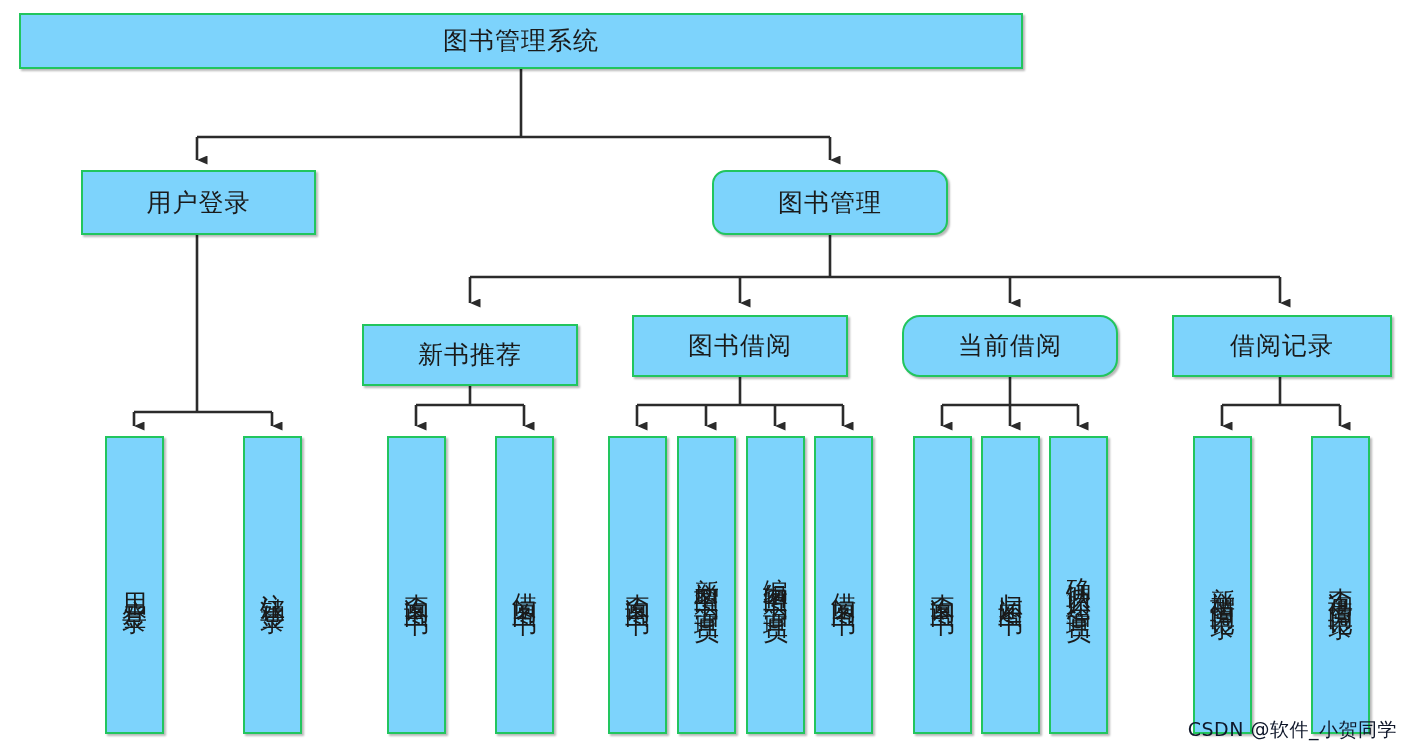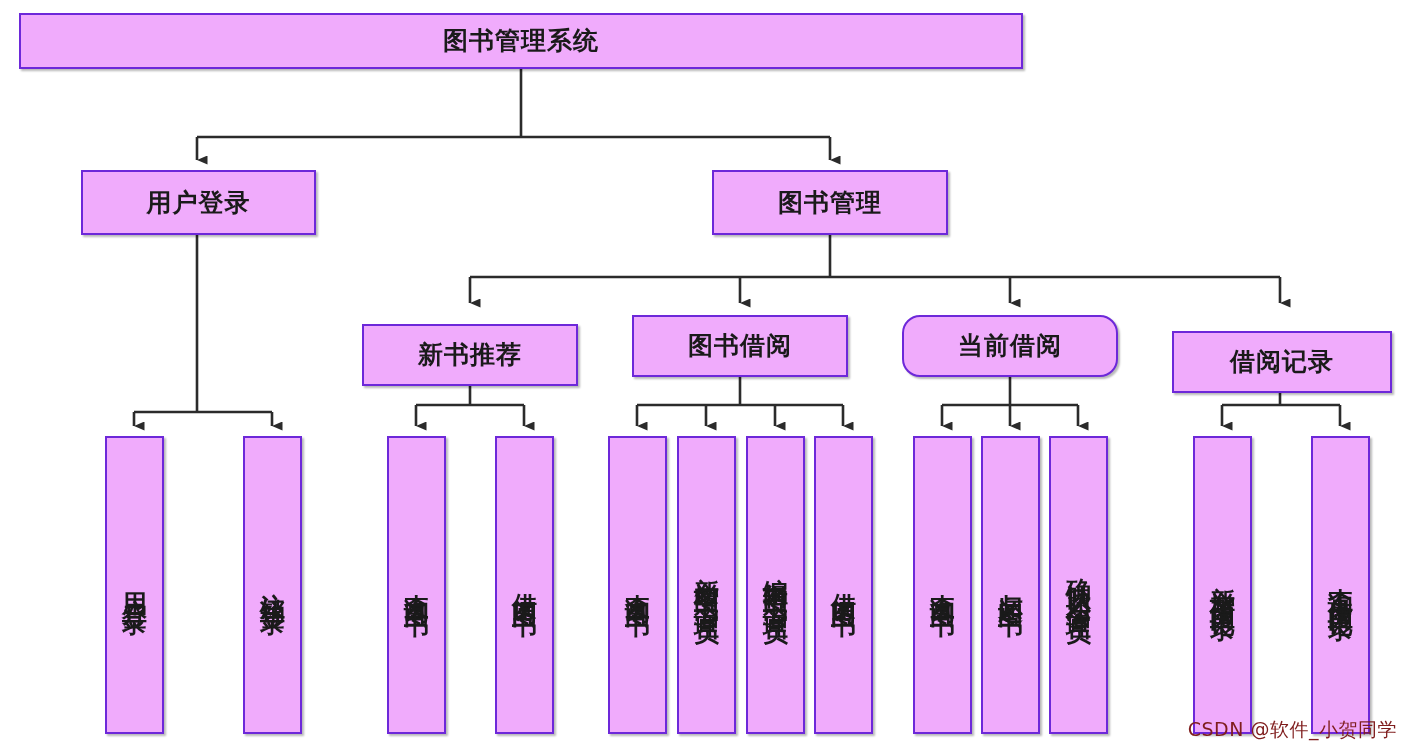--- a/index.html
+++ b/index.html
@@ -6,28 +6,27 @@
   body{
     font-family:"DejaVu Sans","Liberation Sans",sans-serif;
     width:1405px;height:747px;overflow:hidden;
   }
   #stage{position:relative;width:1405px;height:747px;background:#fff;}
   svg#wires{position:absolute;left:0;top:0;width:1405px;height:747px;}
 
   .node{
     position:absolute;
     box-sizing:border-box;
-    background:#f0abfc;
-    border:2px solid #6d28d9;
+    background:#7dd3fc;
+    border:2px solid #22c55e;
     box-shadow:2px 2px 2px rgba(0,0,0,0.28);
     display:flex;
     align-items:center;
     justify-content:center;
     color:#1a1a1a;
-    font-weight:bold;
   }
   .node .lbl{
     display:block;
     text-align:center;
     line-height:1.18;
     white-space:nowrap;
   }
   
   .h-node .lbl{font-size:25px;letter-spacing:1px;}
   .h-node.root .lbl{font-size:25px;}
@@ -45,21 +44,21 @@
     line-height:1;
     white-space:nowrap;
     text-indent:0;
   }
 
   #watermark{
     position:absolute;
     right:8px;
     bottom:4px;
     font-size:19px;
-    color:#7f1d1d;
+    color:#0f172a;
     letter-spacing:0.5px;
     white-space:nowrap;
     pointer-events:none;
   }
 </style>
 </head>
 <body>
 
 <div id="stage">
 
@@ -113,34 +112,34 @@
     </g>
   </svg>
 
   <div class="node h-node root" style="left:19px;top:13px;width:1004px;height:56px;">
     <span class="lbl">图书管理系统</span>
   </div>
 
   <div class="node h-node" style="left:81px;top:170px;width:235px;height:65px;">
     <span class="lbl">用户登录</span>
   </div>
-  <div class="node h-node" style="left:712px;top:170px;width:236px;height:65px;">
+  <div class="node h-node" style="left:712px;top:170px;width:236px;height:65px;border-radius:14px;">
     <span class="lbl">图书管理</span>
   </div>
 
   <div class="node h-node" style="left:362px;top:324px;width:216px;height:62px;">
     <span class="lbl">新书推荐</span>
   </div>
   <div class="node h-node" style="left:632px;top:315px;width:216px;height:62px;align-items:center;">
     <span class="lbl">图书借阅</span>
   </div>
   <div class="node h-node" style="left:902px;top:315px;width:216px;height:62px;border-radius:18px;">
     <span class="lbl">当前借阅</span>
   </div>
-  <div class="node h-node" style="left:1172px;top:315px;width:220px;height:62px;margin-top:16px;">
+  <div class="node h-node" style="left:1172px;top:315px;width:220px;height:62px;">
     <span class="lbl">借阅记录</span>
   </div>
 
   <div class="node v-node" style="left:105px;top:436px;width:59px;height:298px;">
     <span class="lbl">用户登录</span>
   </div>
   <div class="node v-node" style="left:243px;top:436px;width:59px;height:298px;">
     <span class="lbl">注销登录</span>
   </div>
 

